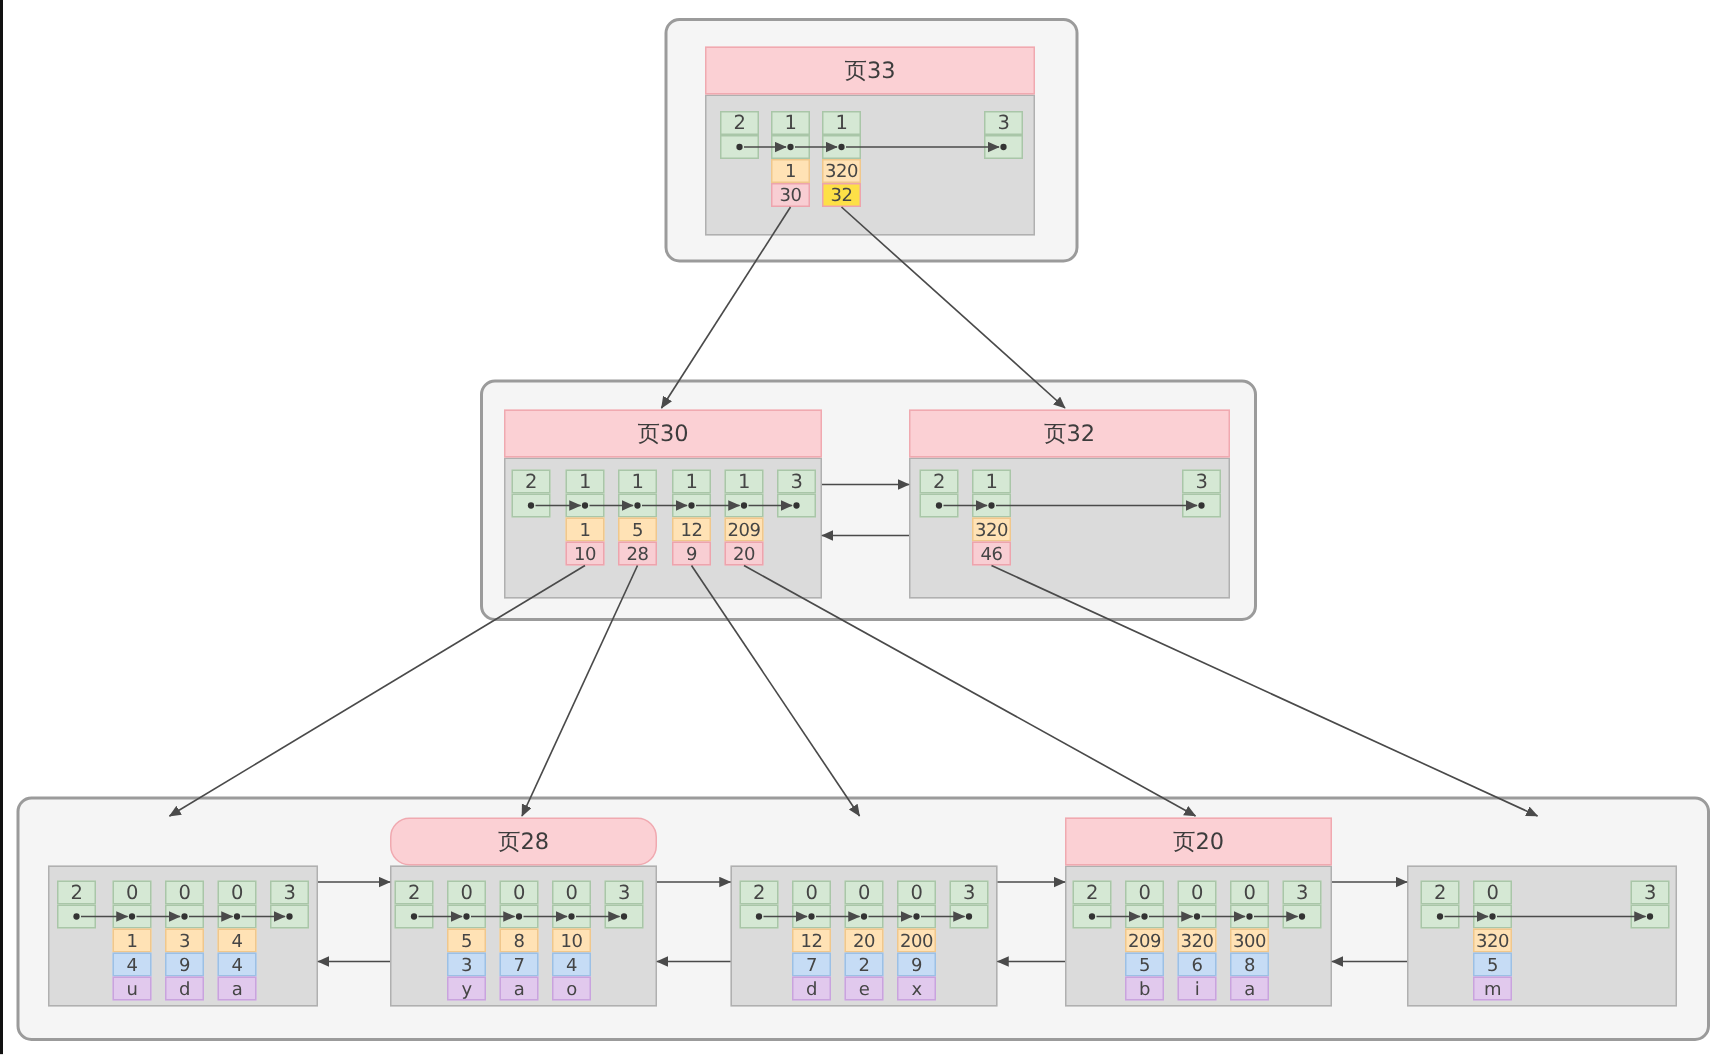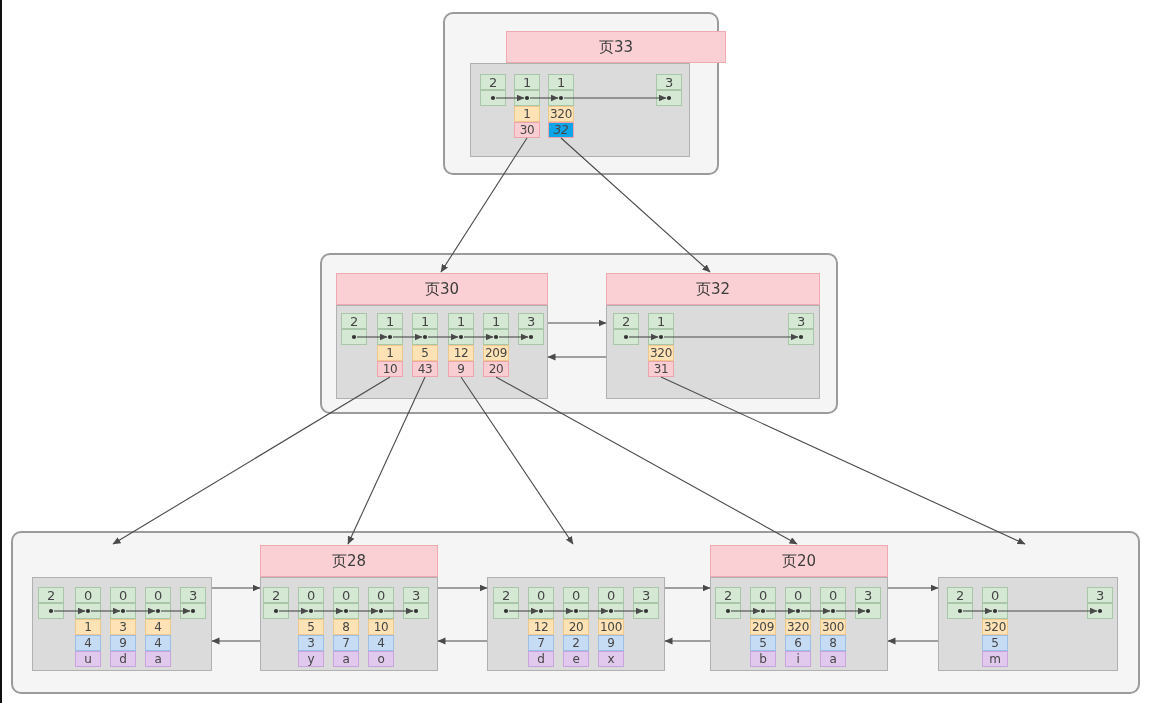--- a/index.html
+++ b/index.html
@@ -26,63 +26,63 @@
 </style>
 </head>
 <body>
 
 <div id="canvas">
   <div class="left-edge"></div>
 <div class="lvl-container" style="left: 443px; top: 12px; width: 276px; height: 163px; background: rgb(245, 245, 245); border-color: rgb(155, 155, 155);"></div>
     <div class="lvl-container" style="left: 320px; top: 253px; width: 518px; height: 161px; background: rgb(245, 245, 245); border-color: rgb(155, 155, 155);"></div>
     <div class="lvl-container" style="left: 11px; top: 531px; width: 1129px; height: 163px; background: rgb(245, 245, 245); border-color: rgb(155, 155, 155);"></div>
     <div class="page-body" style="left: 470px; top: 63px; width: 220px; height: 94px; background: rgb(219, 219, 219); border-color: rgb(176, 176, 176);"></div>
-    <div class="page-header" style="left: 470px; top: 31px; width: 220px; height: 32px; background: rgb(251, 208, 212); border-color: rgb(240, 169, 176); color: rgb(60, 60, 60); margin-left: 36px;">页33</div>
+    <div class="page-header" style="left: 470px; top: 31px; width: 220px; height: 32px; background: rgb(251, 208, 212); border-color: rgb(240, 169, 176); color: rgb(60, 60, 60);">页33</div>
     <div class="cell type-cell" style="left: 480px; top: 74px; background: rgb(213, 232, 212); border-color: rgb(169, 198, 168); color: rgb(69, 69, 69);">2</div>
     <div class="cell" style="left: 480px; top: 90px; background: rgb(213, 232, 212); border-color: rgb(169, 198, 168);"></div>
     <div class="cell type-cell" style="left: 514px; top: 74px; background: rgb(213, 232, 212); border-color: rgb(169, 198, 168); color: rgb(69, 69, 69);">1</div>
     <div class="cell" style="left: 514px; top: 90px; background: rgb(213, 232, 212); border-color: rgb(169, 198, 168);"></div>
     <div class="cell" style="left: 514px; top: 106px; background: rgb(255, 226, 181); border-color: rgb(240, 199, 140); color: rgb(69, 69, 69);">1</div>
     <div class="cell" style="left: 514px; top: 122px; background: rgb(248, 206, 211); border-color: rgb(237, 164, 173); color: rgb(69, 69, 69);">30</div>
     <div class="cell type-cell" style="left: 548px; top: 74px; background: rgb(213, 232, 212); border-color: rgb(169, 198, 168); color: rgb(69, 69, 69);">1</div>
     <div class="cell" style="left: 548px; top: 90px; background: rgb(213, 232, 212); border-color: rgb(169, 198, 168);"></div>
     <div class="cell" style="left: 548px; top: 106px; background: rgb(255, 226, 181); border-color: rgb(240, 199, 140); color: rgb(69, 69, 69);">320</div>
-    <div class="cell" style="left: 548px; top: 122px; background: #0ea5e9; border-color: rgb(237, 164, 173); color: rgb(69, 69, 69); font-style: italic;">32</div>
+    <div class="cell" style="left: 548px; top: 122px; background: #fde047; border-color: rgb(237, 164, 173); color: rgb(69, 69, 69);">32</div>
     <div class="cell type-cell" style="left: 656px; top: 74px; background: rgb(213, 232, 212); border-color: rgb(169, 198, 168); color: rgb(69, 69, 69);">3</div>
     <div class="cell" style="left: 656px; top: 90px; background: rgb(213, 232, 212); border-color: rgb(169, 198, 168);"></div>
     <div class="page-body" style="left: 336px; top: 305px; width: 212px; height: 94px; background: rgb(219, 219, 219); border-color: rgb(176, 176, 176);"></div>
     <div class="page-header" style="left: 336px; top: 273px; width: 212px; height: 32px; background: rgb(251, 208, 212); border-color: rgb(240, 169, 176); color: rgb(60, 60, 60);">页30</div>
     <div class="cell type-cell" style="left: 341px; top: 313px; background: rgb(213, 232, 212); border-color: rgb(169, 198, 168); color: rgb(69, 69, 69);">2</div>
     <div class="cell" style="left: 341px; top: 329px; background: rgb(213, 232, 212); border-color: rgb(169, 198, 168);"></div>
     <div class="cell type-cell" style="left: 377px; top: 313px; background: rgb(213, 232, 212); border-color: rgb(169, 198, 168); color: rgb(69, 69, 69);">1</div>
     <div class="cell" style="left: 377px; top: 329px; background: rgb(213, 232, 212); border-color: rgb(169, 198, 168);"></div>
     <div class="cell" style="left: 377px; top: 345px; background: rgb(255, 226, 181); border-color: rgb(240, 199, 140); color: rgb(69, 69, 69);">1</div>
     <div class="cell" style="left: 377px; top: 361px; background: rgb(248, 206, 211); border-color: rgb(237, 164, 173); color: rgb(69, 69, 69);">10</div>
     <div class="cell type-cell" style="left: 412px; top: 313px; background: rgb(213, 232, 212); border-color: rgb(169, 198, 168); color: rgb(69, 69, 69);">1</div>
     <div class="cell" style="left: 412px; top: 329px; background: rgb(213, 232, 212); border-color: rgb(169, 198, 168);"></div>
     <div class="cell" style="left: 412px; top: 345px; background: rgb(255, 226, 181); border-color: rgb(240, 199, 140); color: rgb(69, 69, 69);">5</div>
-    <div class="cell" style="left: 412px; top: 361px; background: rgb(248, 206, 211); border-color: rgb(237, 164, 173); color: rgb(69, 69, 69);">43</div>
+    <div class="cell" style="left: 412px; top: 361px; background: rgb(248, 206, 211); border-color: rgb(237, 164, 173); color: rgb(69, 69, 69);">28</div>
     <div class="cell type-cell" style="left: 448px; top: 313px; background: rgb(213, 232, 212); border-color: rgb(169, 198, 168); color: rgb(69, 69, 69);">1</div>
     <div class="cell" style="left: 448px; top: 329px; background: rgb(213, 232, 212); border-color: rgb(169, 198, 168);"></div>
     <div class="cell" style="left: 448px; top: 345px; background: rgb(255, 226, 181); border-color: rgb(240, 199, 140); color: rgb(69, 69, 69);">12</div>
     <div class="cell" style="left: 448px; top: 361px; background: rgb(248, 206, 211); border-color: rgb(237, 164, 173); color: rgb(69, 69, 69);">9</div>
     <div class="cell type-cell" style="left: 483px; top: 313px; background: rgb(213, 232, 212); border-color: rgb(169, 198, 168); color: rgb(69, 69, 69);">1</div>
     <div class="cell" style="left: 483px; top: 329px; background: rgb(213, 232, 212); border-color: rgb(169, 198, 168);"></div>
     <div class="cell" style="left: 483px; top: 345px; background: rgb(255, 226, 181); border-color: rgb(240, 199, 140); color: rgb(69, 69, 69);">209</div>
     <div class="cell" style="left: 483px; top: 361px; background: rgb(248, 206, 211); border-color: rgb(237, 164, 173); color: rgb(69, 69, 69);">20</div>
     <div class="cell type-cell" style="left: 518px; top: 313px; background: rgb(213, 232, 212); border-color: rgb(169, 198, 168); color: rgb(69, 69, 69);">3</div>
     <div class="cell" style="left: 518px; top: 329px; background: rgb(213, 232, 212); border-color: rgb(169, 198, 168);"></div>
     <div class="page-body" style="left: 606px; top: 305px; width: 214px; height: 94px; background: rgb(219, 219, 219); border-color: rgb(176, 176, 176);"></div>
     <div class="page-header" style="left: 606px; top: 273px; width: 214px; height: 32px; background: rgb(251, 208, 212); border-color: rgb(240, 169, 176); color: rgb(60, 60, 60);">页32</div>
     <div class="cell type-cell" style="left: 613px; top: 313px; background: rgb(213, 232, 212); border-color: rgb(169, 198, 168); color: rgb(69, 69, 69);">2</div>
     <div class="cell" style="left: 613px; top: 329px; background: rgb(213, 232, 212); border-color: rgb(169, 198, 168);"></div>
     <div class="cell type-cell" style="left: 648px; top: 313px; background: rgb(213, 232, 212); border-color: rgb(169, 198, 168); color: rgb(69, 69, 69);">1</div>
     <div class="cell" style="left: 648px; top: 329px; background: rgb(213, 232, 212); border-color: rgb(169, 198, 168);"></div>
     <div class="cell" style="left: 648px; top: 345px; background: rgb(255, 226, 181); border-color: rgb(240, 199, 140); color: rgb(69, 69, 69);">320</div>
-    <div class="cell" style="left: 648px; top: 361px; background: rgb(248, 206, 211); border-color: rgb(237, 164, 173); color: rgb(69, 69, 69);">31</div>
+    <div class="cell" style="left: 648px; top: 361px; background: rgb(248, 206, 211); border-color: rgb(237, 164, 173); color: rgb(69, 69, 69);">46</div>
     <div class="cell type-cell" style="left: 788px; top: 313px; background: rgb(213, 232, 212); border-color: rgb(169, 198, 168); color: rgb(69, 69, 69);">3</div>
     <div class="cell" style="left: 788px; top: 329px; background: rgb(213, 232, 212); border-color: rgb(169, 198, 168);"></div>
     <div class="page-body" style="left: 32px; top: 577px; width: 180px; height: 94px; background: rgb(219, 219, 219); border-color: rgb(176, 176, 176);"></div>
     <div class="cell type-cell" style="left: 38px; top: 587px; background: rgb(213, 232, 212); border-color: rgb(169, 198, 168); color: rgb(69, 69, 69);">2</div>
     <div class="cell" style="left: 38px; top: 603px; background: rgb(213, 232, 212); border-color: rgb(169, 198, 168);"></div>
     <div class="cell type-cell" style="left: 75px; top: 587px; background: rgb(213, 232, 212); border-color: rgb(169, 198, 168); color: rgb(69, 69, 69);">0</div>
     <div class="cell" style="left: 75px; top: 603px; background: rgb(213, 232, 212); border-color: rgb(169, 198, 168);"></div>
     <div class="cell" style="left: 75px; top: 619px; background: rgb(255, 226, 181); border-color: rgb(240, 199, 140); color: rgb(69, 69, 69);">1</div>
     <div class="cell" style="left: 75px; top: 635px; background: rgb(198, 220, 245); border-color: rgb(156, 192, 229); color: rgb(69, 69, 69);">4</div>
     <div class="cell" style="left: 75px; top: 651px; background: rgb(225, 201, 237); border-color: rgb(201, 163, 222); color: rgb(69, 69, 69);">u</div>
@@ -92,21 +92,21 @@
     <div class="cell" style="left: 110px; top: 635px; background: rgb(198, 220, 245); border-color: rgb(156, 192, 229); color: rgb(69, 69, 69);">9</div>
     <div class="cell" style="left: 110px; top: 651px; background: rgb(225, 201, 237); border-color: rgb(201, 163, 222); color: rgb(69, 69, 69);">d</div>
     <div class="cell type-cell" style="left: 145px; top: 587px; background: rgb(213, 232, 212); border-color: rgb(169, 198, 168); color: rgb(69, 69, 69);">0</div>
     <div class="cell" style="left: 145px; top: 603px; background: rgb(213, 232, 212); border-color: rgb(169, 198, 168);"></div>
     <div class="cell" style="left: 145px; top: 619px; background: rgb(255, 226, 181); border-color: rgb(240, 199, 140); color: rgb(69, 69, 69);">4</div>
     <div class="cell" style="left: 145px; top: 635px; background: rgb(198, 220, 245); border-color: rgb(156, 192, 229); color: rgb(69, 69, 69);">4</div>
     <div class="cell" style="left: 145px; top: 651px; background: rgb(225, 201, 237); border-color: rgb(201, 163, 222); color: rgb(69, 69, 69);">a</div>
     <div class="cell type-cell" style="left: 180px; top: 587px; background: rgb(213, 232, 212); border-color: rgb(169, 198, 168); color: rgb(69, 69, 69);">3</div>
     <div class="cell" style="left: 180px; top: 603px; background: rgb(213, 232, 212); border-color: rgb(169, 198, 168);"></div>
     <div class="page-body" style="left: 260px; top: 577px; width: 178px; height: 94px; background: rgb(219, 219, 219); border-color: rgb(176, 176, 176);"></div>
-    <div class="page-header" style="left: 260px; top: 545px; width: 178px; height: 32px; background: rgb(251, 208, 212); border-color: rgb(240, 169, 176); color: rgb(60, 60, 60);">页28</div>
+    <div class="page-header" style="left: 260px; top: 545px; width: 178px; height: 32px; background: rgb(251, 208, 212); border-color: rgb(240, 169, 176); color: rgb(60, 60, 60); border-radius: 13px;">页28</div>
     <div class="cell type-cell" style="left: 263px; top: 587px; background: rgb(213, 232, 212); border-color: rgb(169, 198, 168); color: rgb(69, 69, 69);">2</div>
     <div class="cell" style="left: 263px; top: 603px; background: rgb(213, 232, 212); border-color: rgb(169, 198, 168);"></div>
     <div class="cell type-cell" style="left: 298px; top: 587px; background: rgb(213, 232, 212); border-color: rgb(169, 198, 168); color: rgb(69, 69, 69);">0</div>
     <div class="cell" style="left: 298px; top: 603px; background: rgb(213, 232, 212); border-color: rgb(169, 198, 168);"></div>
     <div class="cell" style="left: 298px; top: 619px; background: rgb(255, 226, 181); border-color: rgb(240, 199, 140); color: rgb(69, 69, 69);">5</div>
     <div class="cell" style="left: 298px; top: 635px; background: rgb(198, 220, 245); border-color: rgb(156, 192, 229); color: rgb(69, 69, 69);">3</div>
     <div class="cell" style="left: 298px; top: 651px; background: rgb(225, 201, 237); border-color: rgb(201, 163, 222); color: rgb(69, 69, 69);">y</div>
     <div class="cell type-cell" style="left: 333px; top: 587px; background: rgb(213, 232, 212); border-color: rgb(169, 198, 168); color: rgb(69, 69, 69);">0</div>
     <div class="cell" style="left: 333px; top: 603px; background: rgb(213, 232, 212); border-color: rgb(169, 198, 168);"></div>
     <div class="cell" style="left: 333px; top: 619px; background: rgb(255, 226, 181); border-color: rgb(240, 199, 140); color: rgb(69, 69, 69);">8</div>
@@ -127,21 +127,21 @@
     <div class="cell" style="left: 528px; top: 619px; background: rgb(255, 226, 181); border-color: rgb(240, 199, 140); color: rgb(69, 69, 69);">12</div>
     <div class="cell" style="left: 528px; top: 635px; background: rgb(198, 220, 245); border-color: rgb(156, 192, 229); color: rgb(69, 69, 69);">7</div>
     <div class="cell" style="left: 528px; top: 651px; background: rgb(225, 201, 237); border-color: rgb(201, 163, 222); color: rgb(69, 69, 69);">d</div>
     <div class="cell type-cell" style="left: 563px; top: 587px; background: rgb(213, 232, 212); border-color: rgb(169, 198, 168); color: rgb(69, 69, 69);">0</div>
     <div class="cell" style="left: 563px; top: 603px; background: rgb(213, 232, 212); border-color: rgb(169, 198, 168);"></div>
     <div class="cell" style="left: 563px; top: 619px; background: rgb(255, 226, 181); border-color: rgb(240, 199, 140); color: rgb(69, 69, 69);">20</div>
     <div class="cell" style="left: 563px; top: 635px; background: rgb(198, 220, 245); border-color: rgb(156, 192, 229); color: rgb(69, 69, 69);">2</div>
     <div class="cell" style="left: 563px; top: 651px; background: rgb(225, 201, 237); border-color: rgb(201, 163, 222); color: rgb(69, 69, 69);">e</div>
     <div class="cell type-cell" style="left: 598px; top: 587px; background: rgb(213, 232, 212); border-color: rgb(169, 198, 168); color: rgb(69, 69, 69);">0</div>
     <div class="cell" style="left: 598px; top: 603px; background: rgb(213, 232, 212); border-color: rgb(169, 198, 168);"></div>
-    <div class="cell" style="left: 598px; top: 619px; background: rgb(255, 226, 181); border-color: rgb(240, 199, 140); color: rgb(69, 69, 69);">100</div>
+    <div class="cell" style="left: 598px; top: 619px; background: rgb(255, 226, 181); border-color: rgb(240, 199, 140); color: rgb(69, 69, 69);">200</div>
     <div class="cell" style="left: 598px; top: 635px; background: rgb(198, 220, 245); border-color: rgb(156, 192, 229); color: rgb(69, 69, 69);">9</div>
     <div class="cell" style="left: 598px; top: 651px; background: rgb(225, 201, 237); border-color: rgb(201, 163, 222); color: rgb(69, 69, 69);">x</div>
     <div class="cell type-cell" style="left: 633px; top: 587px; background: rgb(213, 232, 212); border-color: rgb(169, 198, 168); color: rgb(69, 69, 69);">3</div>
     <div class="cell" style="left: 633px; top: 603px; background: rgb(213, 232, 212); border-color: rgb(169, 198, 168);"></div>
     <div class="page-body" style="left: 710px; top: 577px; width: 178px; height: 94px; background: rgb(219, 219, 219); border-color: rgb(176, 176, 176);"></div>
     <div class="page-header" style="left: 710px; top: 545px; width: 178px; height: 32px; background: rgb(251, 208, 212); border-color: rgb(240, 169, 176); color: rgb(60, 60, 60);">页20</div>
     <div class="cell type-cell" style="left: 715px; top: 587px; background: rgb(213, 232, 212); border-color: rgb(169, 198, 168); color: rgb(69, 69, 69);">2</div>
     <div class="cell" style="left: 715px; top: 603px; background: rgb(213, 232, 212); border-color: rgb(169, 198, 168);"></div>
     <div class="cell type-cell" style="left: 750px; top: 587px; background: rgb(213, 232, 212); border-color: rgb(169, 198, 168); color: rgb(69, 69, 69);">0</div>
     <div class="cell" style="left: 750px; top: 603px; background: rgb(213, 232, 212); border-color: rgb(169, 198, 168);"></div>

